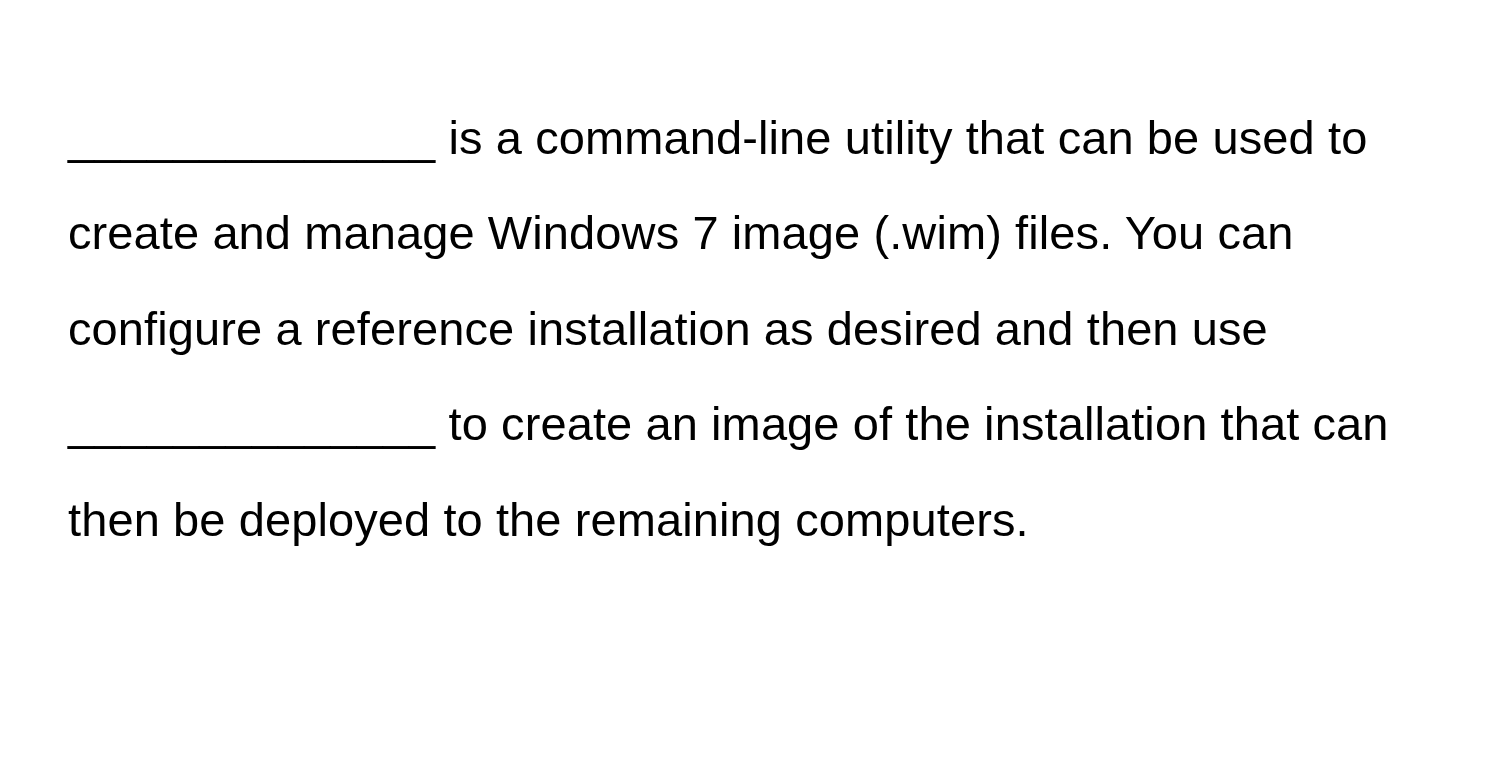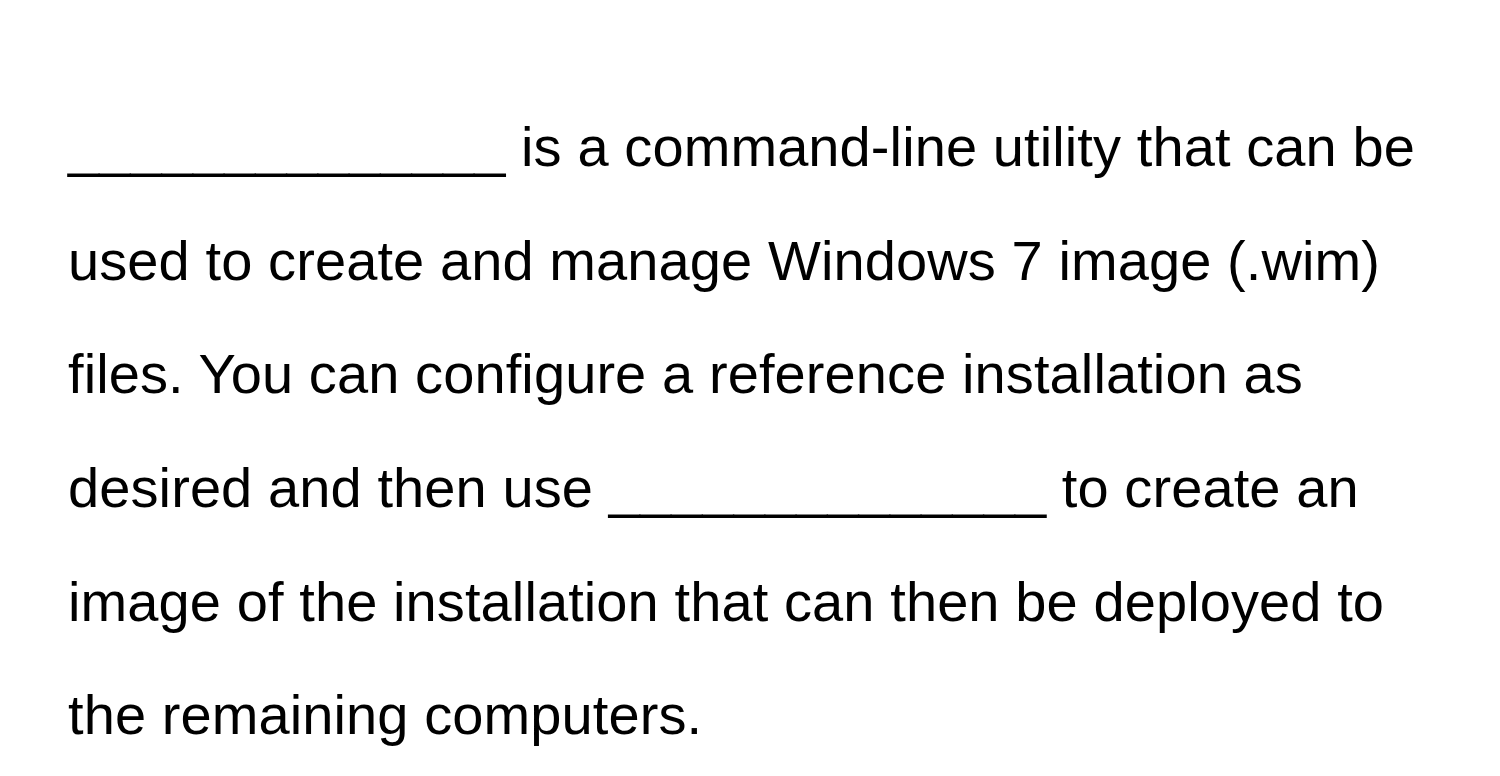--- a/index.html
+++ b/index.html
@@ -11,21 +11,21 @@
       width: 1500px;
       height: 776px;
       background: #ffffff;
       font-family: -apple-system, BlinkMacSystemFont, "Segoe UI", Helvetica, Arial, sans-serif;
     }
     .content {
       padding: 90px 68px 0 68px;
       width: 100%;
     }
     .paragraph {
-      font-size: 56px;
+      font-size: 47px;
       line-height: 2.03;
       color: #000000;
       letter-spacing: 0.1px;
       font-weight: 400;
     }
   </style>
 </head>
 <body>
 
 <div class="content">

